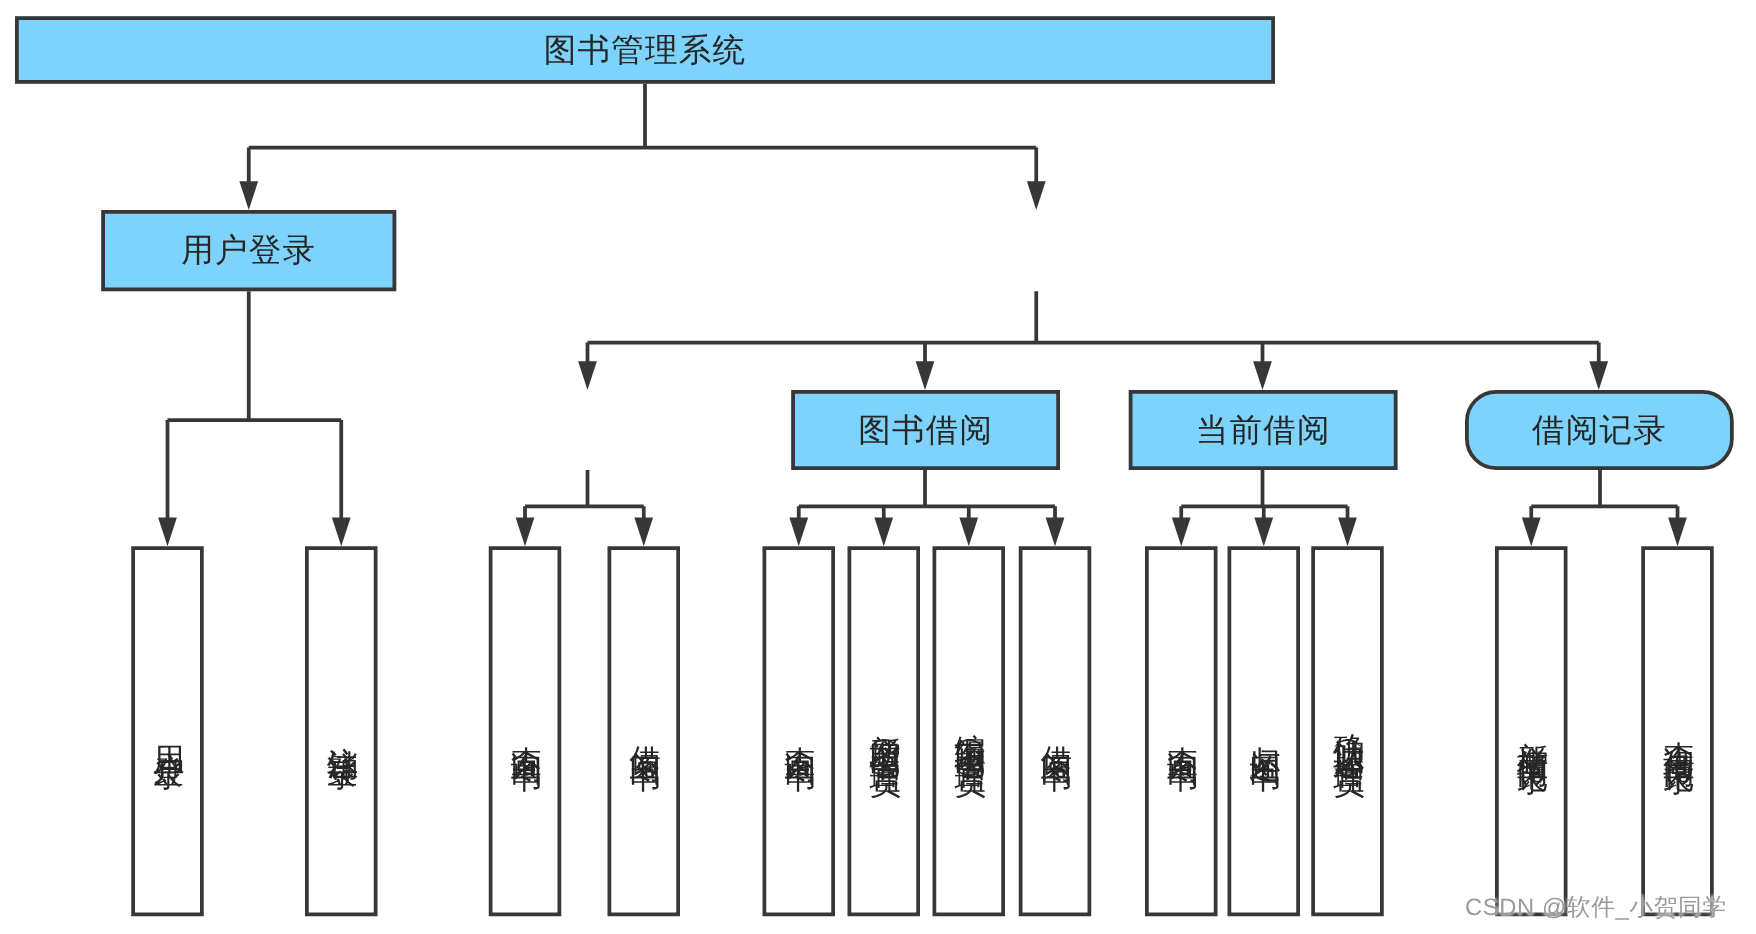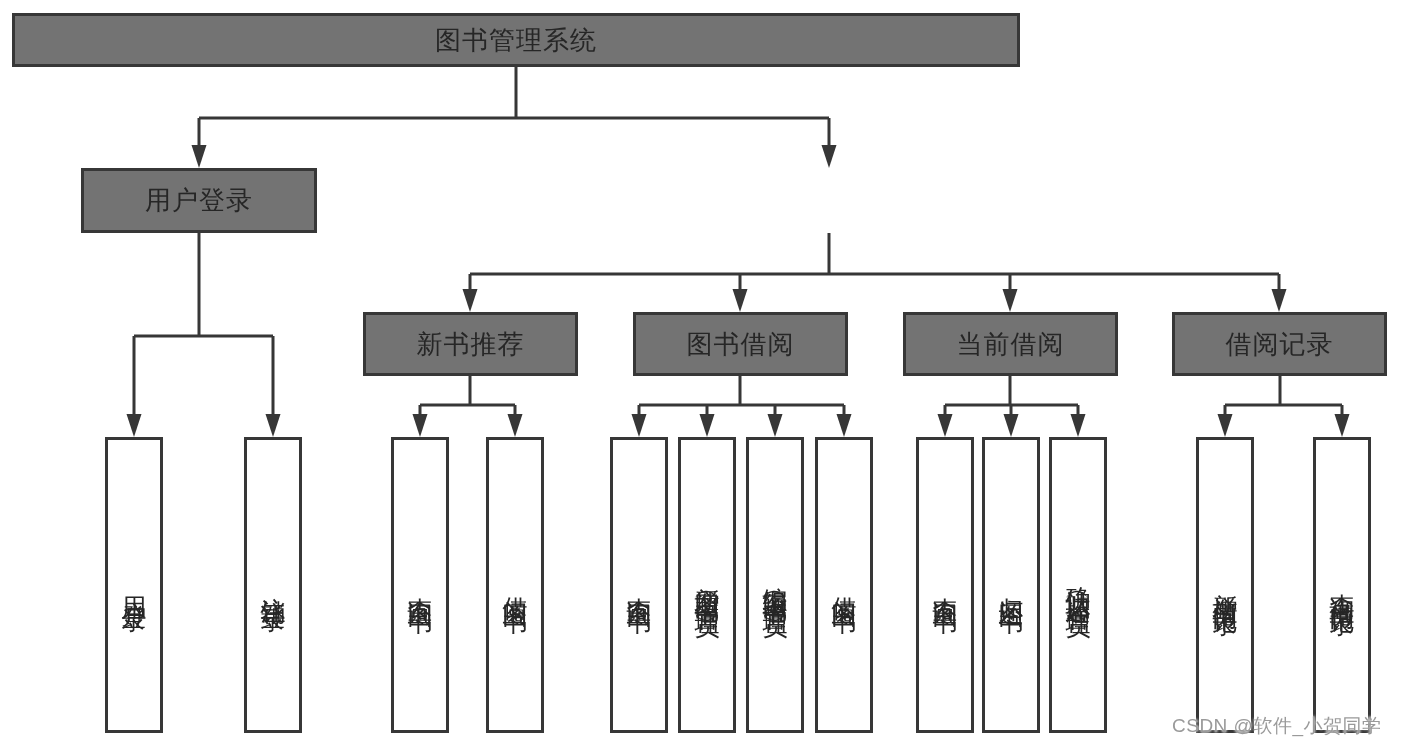--- a/index.html
+++ b/index.html
@@ -18,36 +18,36 @@
   }
   .wires {
     position: absolute;
     left: 0; top: 0;
     width: 1405px; height: 747px;
   }
   .node {
     position: absolute;
     box-sizing: border-box;
     border: 3px solid #373737;
-    background: #737373;
+    background: #7dd3fc;
     display: flex;
     align-items: center;
     justify-content: center;
     font-size: 26px;
     letter-spacing: 1px;
     white-space: nowrap;
   }
   .node-root   { left: 12px;  top: 13px;  width: 1008px; height: 54px; }
   .node-l2a    { left: 81px;  top: 168px; width: 236px;  height: 65px; }
   .node-l2b    { left: 712px; top: 168px; width: 235px;  height: 65px; }
   .node-l3     { top: 312px;  height: 64px; width: 215px; }
   .node-l3a    { left: 363px; }
   .node-l3b    { left: 633px; }
   .node-l3c    { left: 903px; }
-  .node-l3d    { left: 1172px; }
+  .node-l3d    { left: 1172px; border-radius: 25px; }
   .leaf {
     position: absolute;
     box-sizing: border-box;
     border: 3px solid #373737;
     background: #ffffff;
     top: 437px;
     width: 58px;
     height: 296px;
     display: flex;
     align-items: center;
@@ -124,23 +124,20 @@
   </svg>
 
   <div class="node node-root">
     <span>图书管理系统</span>
   </div>
 
   <div class="node node-l2a">
     <span>用户登录</span>
   </div>
 
-  <div class="node node-l3 node-l3a">
-    <span>新书推荐</span>
-  </div>
   <div class="node node-l3 node-l3c">
     <span>当前借阅</span>
   </div>
   <div class="node node-l3 node-l3b">
     <span>图书借阅</span>
   </div>
   <div class="node node-l3 node-l3d">
     <span>借阅记录</span>
   </div>
 

